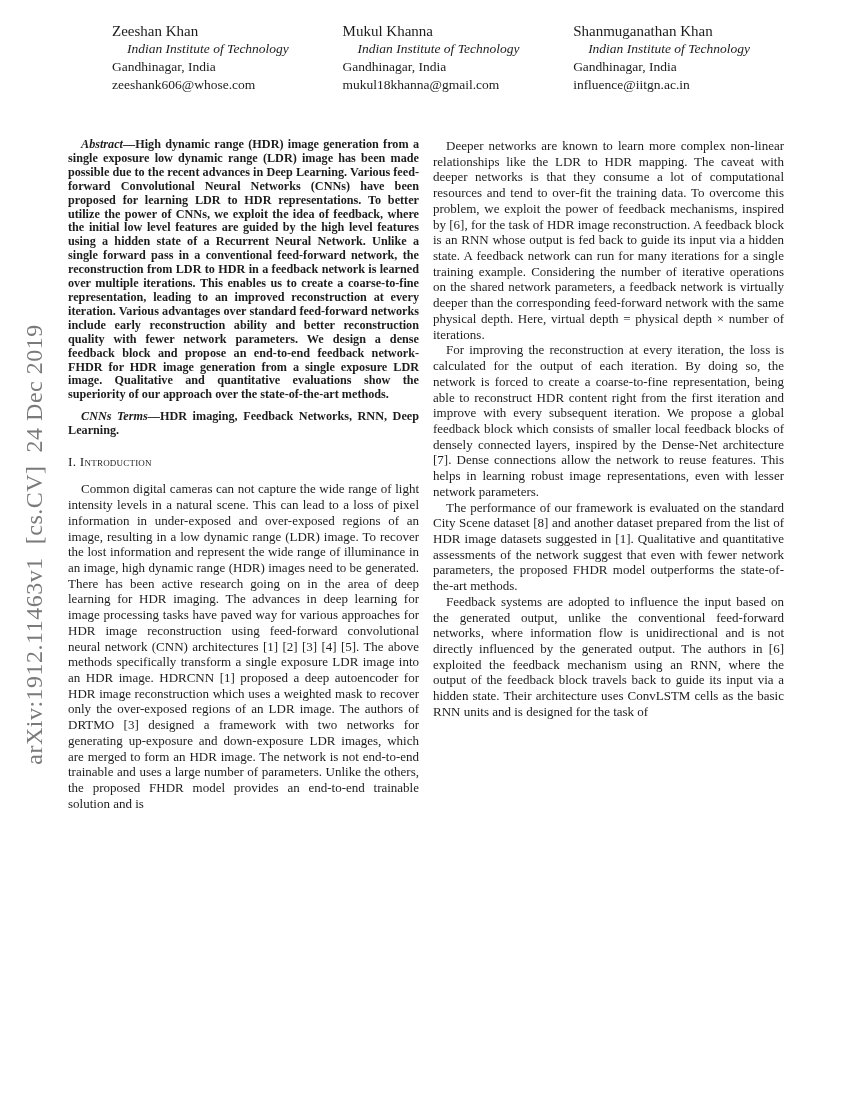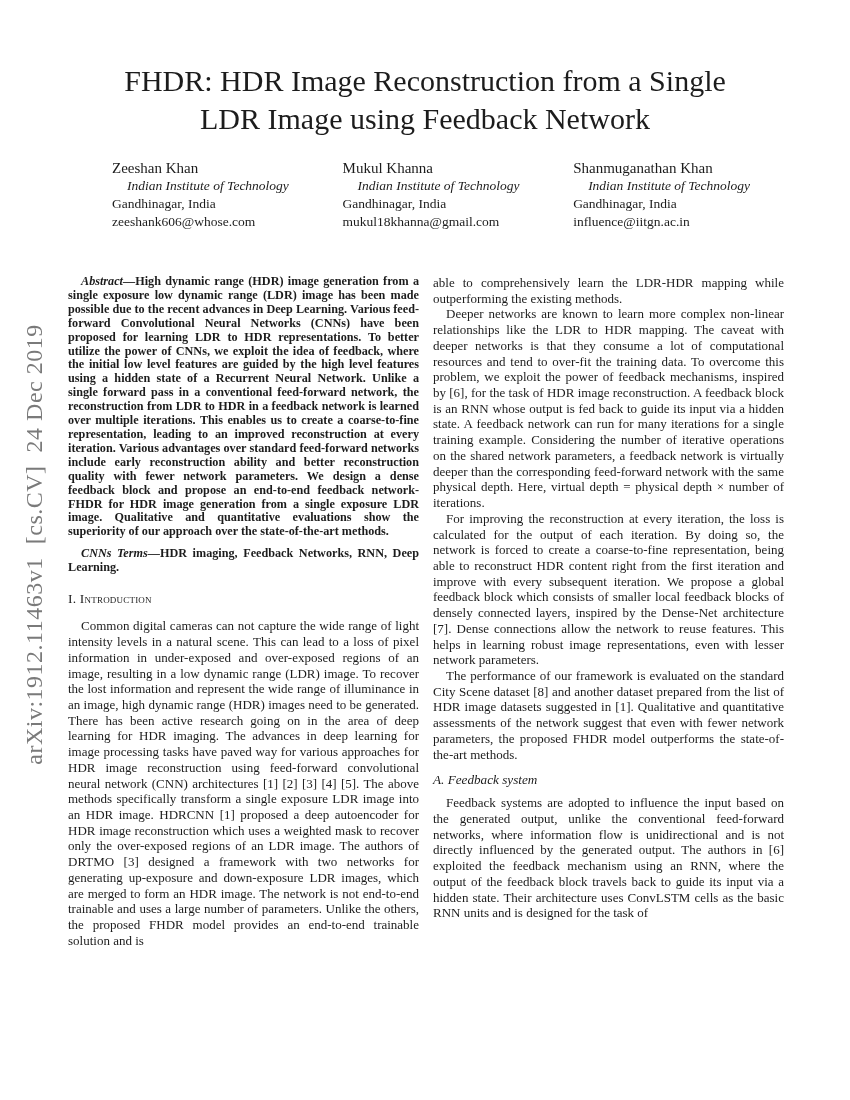--- a/index.html
+++ b/index.html
@@ -86,21 +86,20 @@
   .body-par { text-indent: 13px; }
   .body-par.no-indent { text-indent: 0; }
 </style>
 </head>
 <body>
 
 <div class="page">
 
   <div class="arxiv-watermark">arXiv:1912.11463v1  [cs.CV]  24 Dec 2019</div>
 
-  <h1 class="title">FHDR: HDR Image Reconstruction from a Single LDR Image using Feedback Network</h1>
 
   <div class="authors-row">
     <div class="author-block">
       <div class="author-name">Zeeshan Khan</div>
       <div class="author-affiliation">Indian Institute of Technology</div>
       <div class="author-location">Gandhinagar, India</div>
       <div class="author-email">zeeshank606@whose.com</div>
     </div>
     <div class="author-block">
       <div class="author-name">Mukul Khanna</div>
@@ -122,29 +121,27 @@
       <p class="abstract-par"><span class="lead-label">Abstract—</span><span>High dynamic range (HDR) image generation from a single exposure low dynamic range (LDR) image has been made possible due to the recent advances in Deep Learning. Various feed-forward Convolutional Neural Networks (CNNs) have been proposed for learning LDR to HDR representations. To better utilize the power of CNNs, we exploit the idea of feedback, where the initial low level features are guided by the high level features using a hidden state of a Recurrent Neural Network. Unlike a single forward pass in a conventional feed-forward network, the reconstruction from LDR to HDR in a feedback network is learned over multiple iterations. This enables us to create a coarse-to-fine representation, leading to an improved reconstruction at every iteration. Various advantages over standard feed-forward networks include early reconstruction ability and better reconstruction quality with fewer network parameters. We design a dense feedback block and propose an end-to-end feedback network- FHDR for HDR image generation from a single exposure LDR image. Qualitative and quantitative evaluations show the superiority of our approach over the state-of-the-art methods.</span></p>
 
       <p class="index-par"><span class="lead-label">CNNs Terms—</span><span>HDR imaging, Feedback Networks, RNN, Deep Learning.</span></p>
 
       <h2 class="section-heading">I. Introduction</h2>
 
       <p class="body-par">Common digital cameras can not capture the wide range of light intensity levels in a natural scene. This can lead to a loss of pixel information in under-exposed and over-exposed regions of an image, resulting in a low dynamic range (LDR) image. To recover the lost information and represent the wide range of illuminance in an image, high dynamic range (HDR) images need to be generated. There has been active research going on in the area of deep learning for HDR imaging. The advances in deep learning for image processing tasks have paved way for various approaches for HDR image reconstruction using feed-forward convolutional neural network (CNN) architectures [1] [2] [3] [4] [5]. The above methods specifically transform a single exposure LDR image into an HDR image. HDRCNN [1] proposed a deep autoencoder for HDR image reconstruction which uses a weighted mask to recover only the over-exposed regions of an LDR image. The authors of DRTMO [3] designed a framework with two networks for generating up-exposure and down-exposure LDR images, which are merged to form an HDR image. The network is not end-to-end trainable and uses a large number of parameters. Unlike the others, the proposed FHDR model provides an end-to-end trainable solution and is</p>
     </div>
 
     <div class="col">
-      <p class="body-par no-indent">able to comprehensively learn the LDR-HDR mapping while outperforming the existing methods.</p>
 
       <p class="body-par">Deeper networks are known to learn more complex non-linear relationships like the LDR to HDR mapping. The caveat with deeper networks is that they consume a lot of computational resources and tend to over-fit the training data. To overcome this problem, we exploit the power of feedback mechanisms, inspired by [6], for the task of HDR image reconstruction. A feedback block is an RNN whose output is fed back to guide its input via a hidden state. A feedback network can run for many iterations for a single training example. Considering the number of iterative operations on the shared network parameters, a feedback network is virtually deeper than the corresponding feed-forward network with the same physical depth. Here, virtual depth = physical depth × number of iterations.</p>
 
       <p class="body-par">For improving the reconstruction at every iteration, the loss is calculated for the output of each iteration. By doing so, the network is forced to create a coarse-to-fine representation, being able to reconstruct HDR content right from the first iteration and improve with every subsequent iteration. We propose a global feedback block which consists of smaller local feedback blocks of densely connected layers, inspired by the Dense-Net architecture [7]. Dense connections allow the network to reuse features. This helps in learning robust image representations, even with lesser network parameters.</p>
 
       <p class="body-par">The performance of our framework is evaluated on the standard City Scene dataset [8] and another dataset prepared from the list of HDR image datasets suggested in [1]. Qualitative and quantitative assessments of the network suggest that even with fewer network parameters, the proposed FHDR model outperforms the state-of-the-art methods.</p>
 
 
-      <h3 class="subsection-heading">A. Feedback system</h3>
 
       <p class="body-par">Feedback systems are adopted to influence the input based on the generated output, unlike the conventional feed-forward networks, where information flow is unidirectional and is not directly influenced by the generated output. The authors in [6] exploited the feedback mechanism using an RNN, where the output of the feedback block travels back to guide its input via a hidden state. Their architecture uses ConvLSTM cells as the basic RNN units and is designed for the task of</p>
     </div>
 
   </div>
 
 </div>
 
 </body></html>

